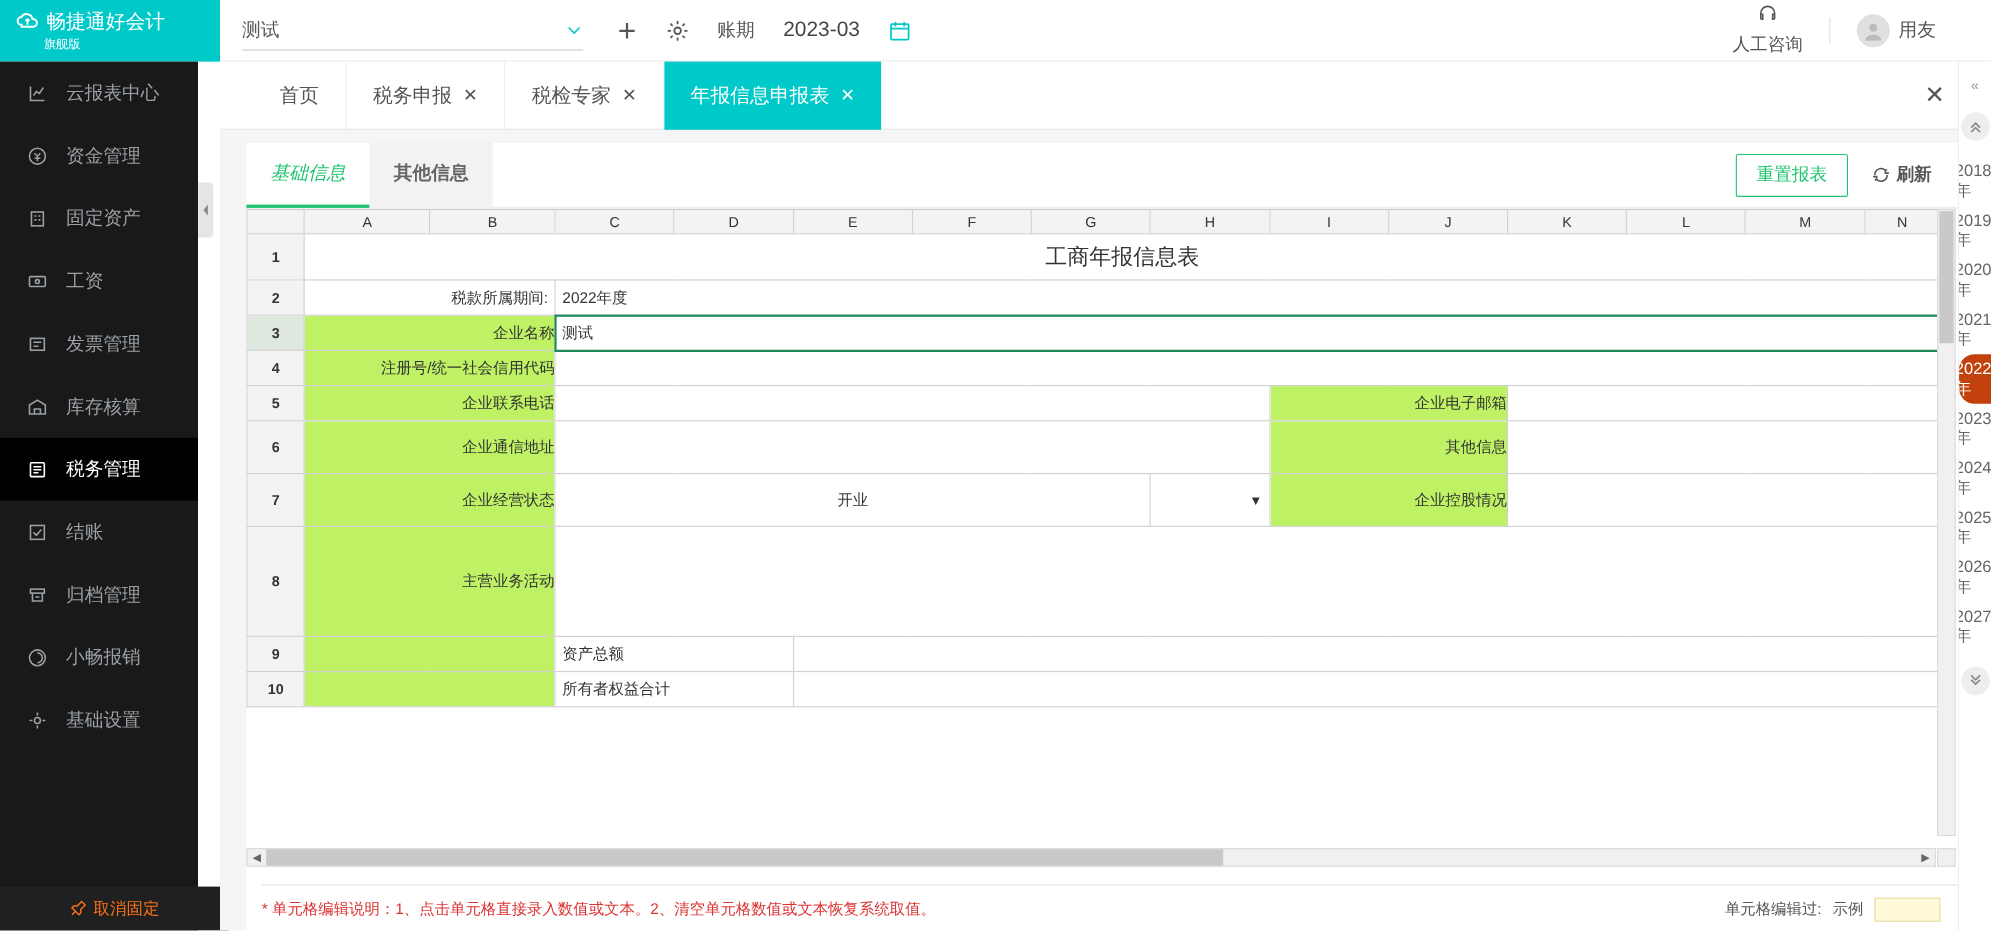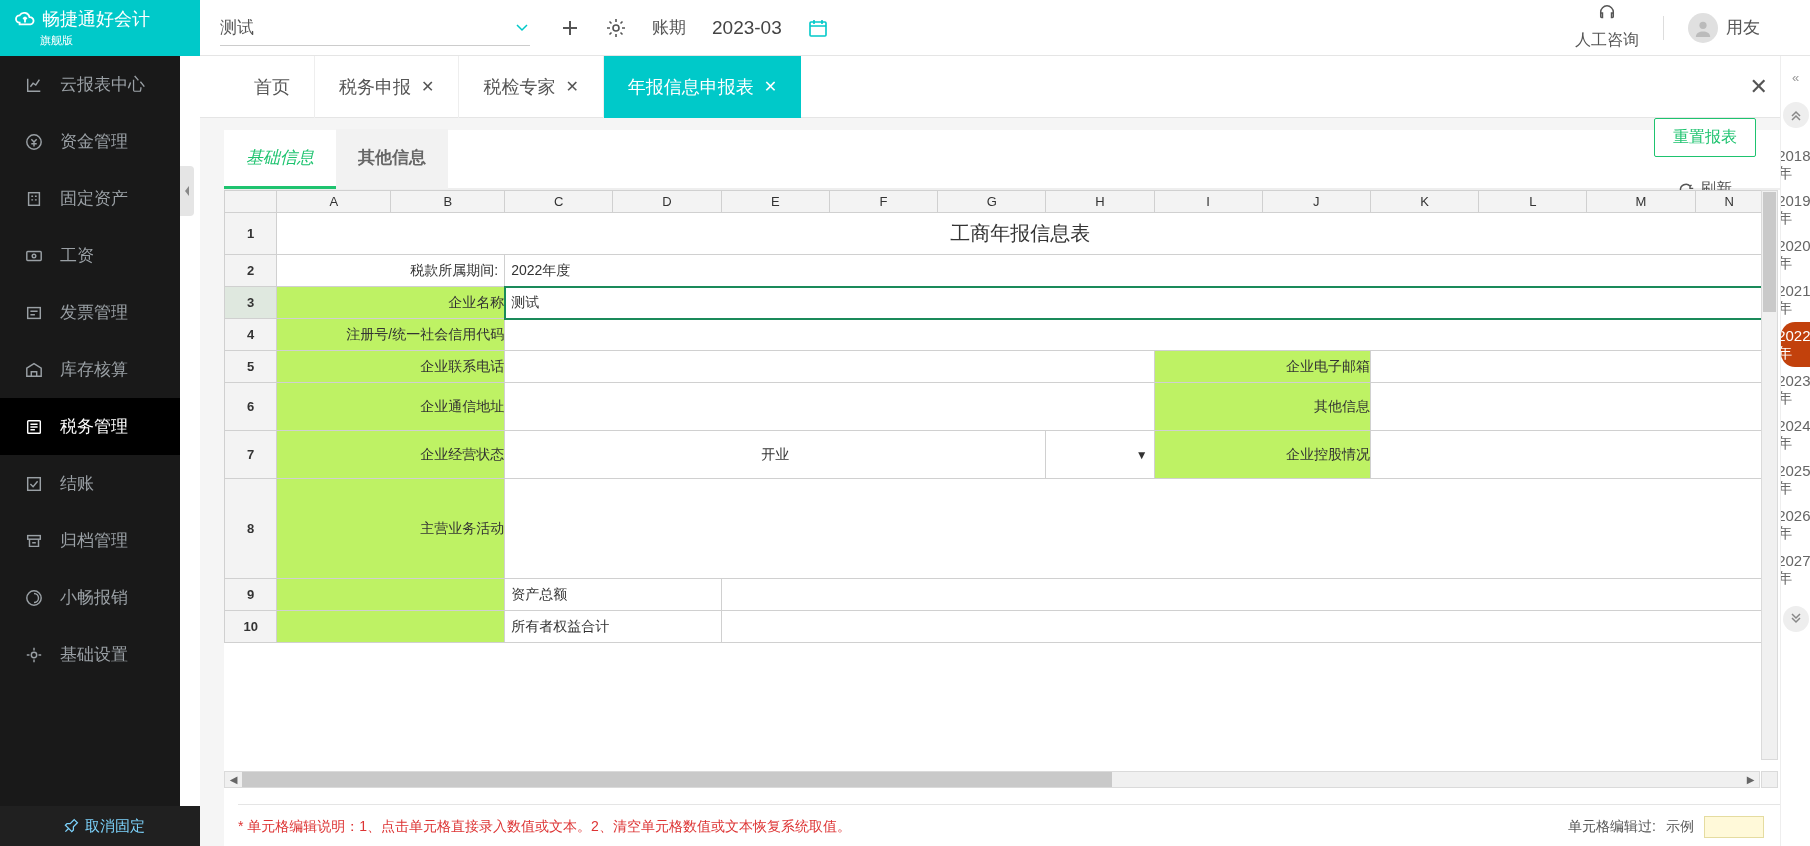--- a/index.html
+++ b/index.html
@@ -20,43 +20,43 @@
 .user-area { display: flex; align-items: center; gap: 8px; font-size: 17px; color: #555; }
 .avatar { width: 30px; height: 30px; border-radius: 50%; background: #e0e0e0; display: flex; align-items: center; justify-content: center; color: #aaa; }
 .vsep { width: 1px; height: 24px; background: #ddd; }
 
 
 .sidebar { position: absolute; left: 0; top: 56px; width: 180px; height: 790px; background: #191919; color: #9aa0a5; }
 .sidebar-item { height: 57px; display: flex; align-items: center; padding-left: 24px; gap: 16px; font-size: 17px; cursor: pointer; }
 .sidebar-item.active { background: #000; color: #fff; }
 .sidebar-icon { width: 20px; height: 20px; display: flex; align-items: center; justify-content: center; }
 .sidebar-collapse { position: absolute; right: -14px; top: 110px; width: 14px; height: 50px; background: #e5e5e5; display: flex; align-items: center; justify-content: center; cursor: pointer; border-top-right-radius: 4px; border-bottom-right-radius: 4px; }
-.sidebar-pin { position: absolute; bottom: 0; left: 0; width: 208px; height: 40px; background: #202020; display: flex; align-items: center; justify-content: center; gap: 6px; font-size: 15px; color: #7dd3fc; cursor: pointer; }
+.sidebar-pin { position: absolute; bottom: 0; left: 0; width: 208px; height: 40px; background: #202020; display: flex; align-items: center; justify-content: center; gap: 6px; font-size: 15px; color: #f97316; cursor: pointer; }
 
 
 .main { position: absolute; left: 200px; top: 56px; width: 1580px; height: 790px; background: #f5f5f5; }
 
 
 .tabs-bar { height: 62px; background: #fff; display: flex; align-items: center; padding-left: 30px; position: relative; border-bottom: 1px solid #e5e5e5; }
 .tab { height: 62px; display: flex; align-items: center; padding: 0 24px; font-size: 18px; color: #555; border-right: 1px solid #eee; cursor: pointer; gap: 10px; }
 .tab.active { background: #00c9c9; color: #fff; border-right: none; }
 .tab-close { font-size: 16px; }
 .tabs-close-all { position: absolute; right: 12px; top: 18px; font-size: 22px; color: #555; cursor: pointer; }
 
 
 .content { position: absolute; left: 24px; top: 74px; width: 1556px; height: 716px; background: #fff; }
 
 
 .sub-tabs { display: flex; align-items: center; height: 60px; border-bottom: 2px solid #eee; padding-left: 0; }
 .sub-tab { padding: 0 22px; height: 60px; display: flex; align-items: center; font-size: 17px; color: #666; cursor: pointer; border-bottom: 3px solid transparent; }
 .sub-tab.active { color: #1ec36f; border-bottom: 3px solid #1ec36f; font-style: italic; }
 .sub-tab.inactive-bg { background: #f2f2f2; font-weight: bold; }
-.sub-actions { margin-left: auto; display: flex; align-items: center; gap: 22px; padding-right: 24px; flex-direction: column; }
+.sub-actions { margin-left: auto; display: flex; align-items: center; gap: 22px; padding-right: 24px; }
 .btn-reset { border: 1px solid #1ec36f; color: #1ec36f; background: #fff; padding: 8px 18px; font-size: 16px; border-radius: 2px; cursor: pointer; }
-.btn-refresh { display: flex; align-items: center; gap: 6px; font-size: 16px; color: #555; cursor: pointer; }
+.btn-refresh { display: flex; align-items: center; gap: 6px; font-size: 16px; color: #555; cursor: pointer; font-weight: bold; }
 
 
 .sheet-wrap { position: relative; margin-top: 0; height: 610px; }
 .sheet-scroll-v { position: absolute; right: 2px; top: 0; width: 17px; height: 570px; background: #f0f0f0; border: 1px solid #dadada; }
 .sheet-scroll-v-thumb { position: absolute; top: 1px; left: 1px; right: 1px; height: 120px; background: #c9c9c9; }
 .sheet-corner-br { position: absolute; right: 2px; bottom: 12px; width: 17px; height: 17px; background: #f0f0f0; border: 1px solid #dadada; }
 .sheet-scroll-h { position: absolute; left: 0; right: 20px; bottom: 12px; height: 17px; background: #f0f0f0; border: 1px solid #dadada; display: flex; align-items: center; }
 .sheet-scroll-h-arrow { width: 17px; height: 15px; display: flex; align-items: center; justify-content: center; color: #666; font-size: 10px; }
 .sheet-scroll-h-track { flex: 1; position: relative; height: 15px; }
 .sheet-scroll-h-thumb { position: absolute; left: 0; top: 0; height: 15px; width: 870px; background: #c9c9c9; }

